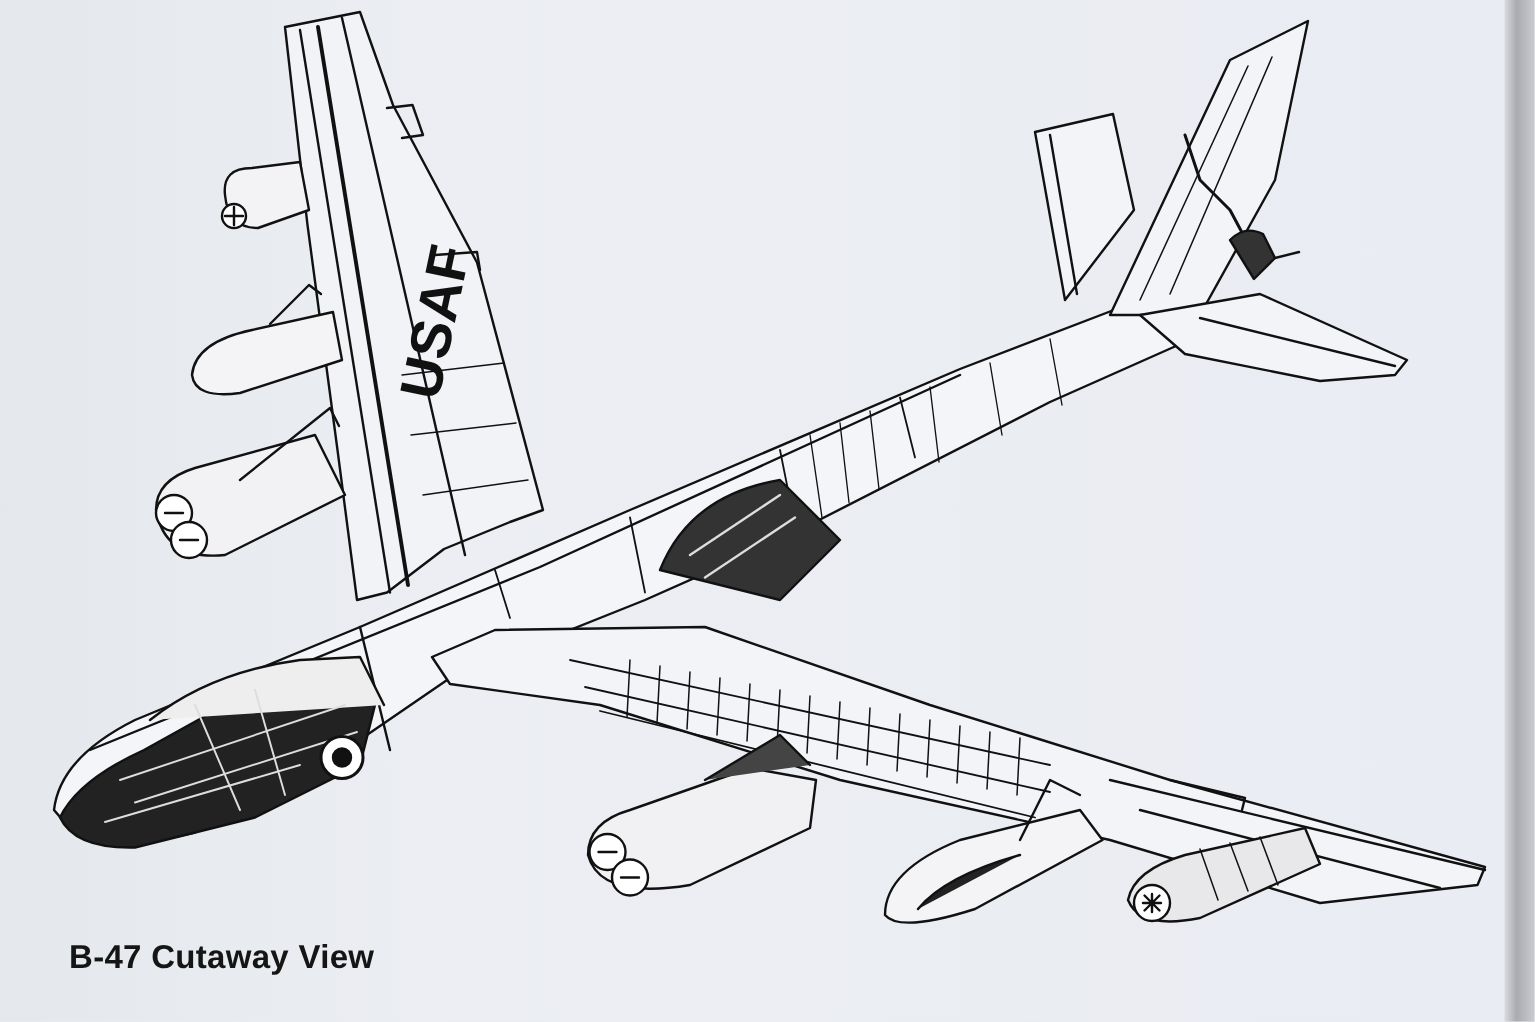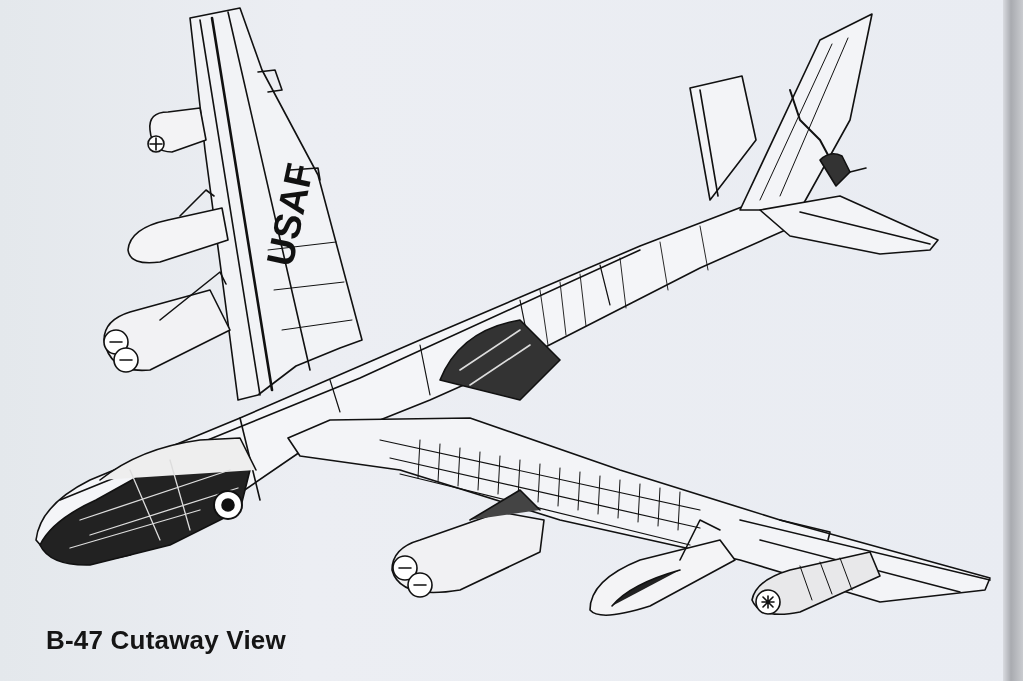--- a/index.html
+++ b/index.html
@@ -3,21 +3,21 @@
 <meta charset="utf-8">
 <style>
   html, body { margin:0; padding:0; }
   body { width:1023px; height:681px; overflow:hidden; background:#e9ecf1; position:relative;
          font-family:"Liberation Sans", sans-serif; }
   #page { position:absolute; left:0; top:0; width:1023px; height:681px;
           background:linear-gradient(90deg,#e4e8ec 0%,#eceef3 30%,#e9ecf2 100%); }
   #edge { position:absolute; right:0; top:0; width:20px; height:681px;
           background:linear-gradient(90deg,#d9dbe0 0%,#a9abb0 40%,#c9cbcf 100%); }
   #drawing { position:absolute; left:0; top:0; width:1023px; height:681px; }
-  #caption { position:absolute; left:46px; top:625px; font-size:26px; font-weight:bold;
+  #caption { position:absolute; left:46px; top:625px; font-size:22px; font-weight:bold;
              color:#151515; letter-spacing:0.2px; }
 </style>
 </head>
 <body>
 
 <div id="page">
   <svg id="drawing" viewBox="0 0 1023 681" xmlns="http://www.w3.org/2000/svg" fill="none" stroke="#111" stroke-width="1.6" stroke-linejoin="round" stroke-linecap="round">
 
     <g>
       <path d="M190 18 L240 8 L262 70 L318 175 L362 340 L340 348 L296 366 L258 395 L238 400 L225 300 L205 150 Z" fill="#f2f3f6"></path>

